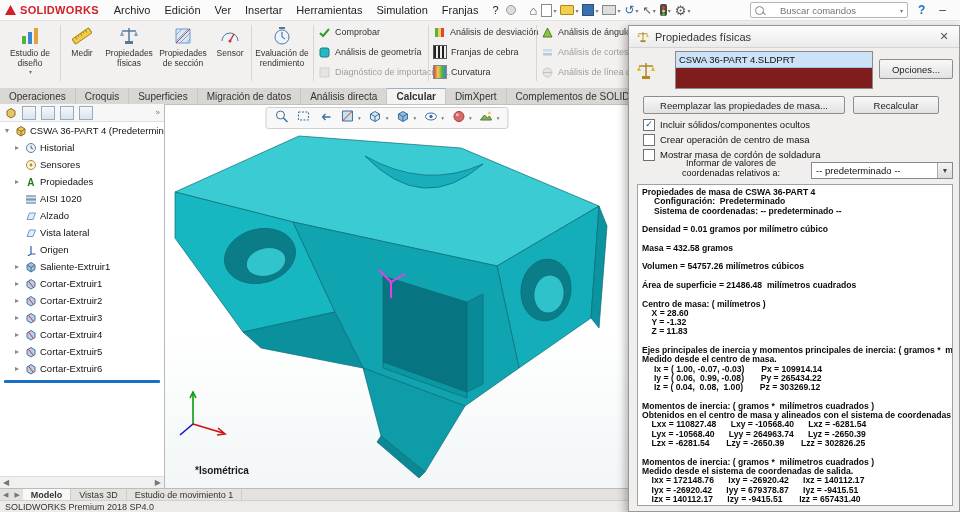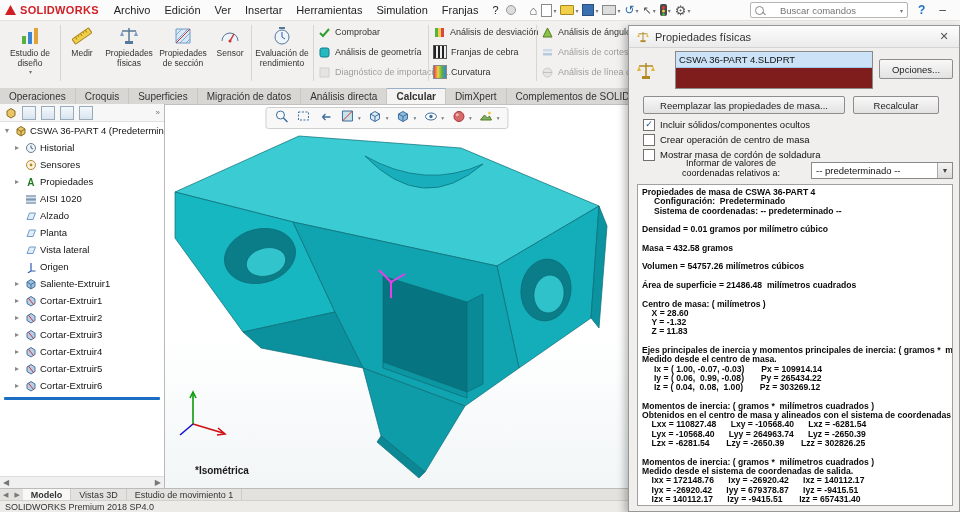--- a/index.html
+++ b/index.html
@@ -465,29 +465,20 @@
         </span>
       <span>Alzado</span>
     </div>
     <div class="trow ind">
       <span class="tw"></span>
       <span class="tic">
           <svg width="12" height="12" viewBox="0 0 12 12">
             <polygon points="2,9.5 4.5,3 10.5,3 8,9.5" fill="rgba(180,210,240,.4)" stroke="#6f9cc9"></polygon>
           </svg>
         </span>
-      <span>Planta</span>
-    </div>
-    <div class="trow ind">
-      <span class="tw"></span>
-      <span class="tic">
-          <svg width="12" height="12" viewBox="0 0 12 12">
-            <polygon points="2,9.5 4.5,3 10.5,3 8,9.5" fill="rgba(180,210,240,.4)" stroke="#6f9cc9"></polygon>
-          </svg>
-        </span>
       <span>Vista lateral</span>
     </div>
     <div class="trow ind">
       <span class="tw"></span>
       <span class="tic">
           <svg width="12" height="12" viewBox="0 0 12 12">
             <path d="M6 10 V2 M6 10 H10.5 M6 10 L2.8 12" stroke="#2b5fae" fill="none" stroke-width="1.2"></path>
           </svg>
         </span>
       <span>Origen</span>

